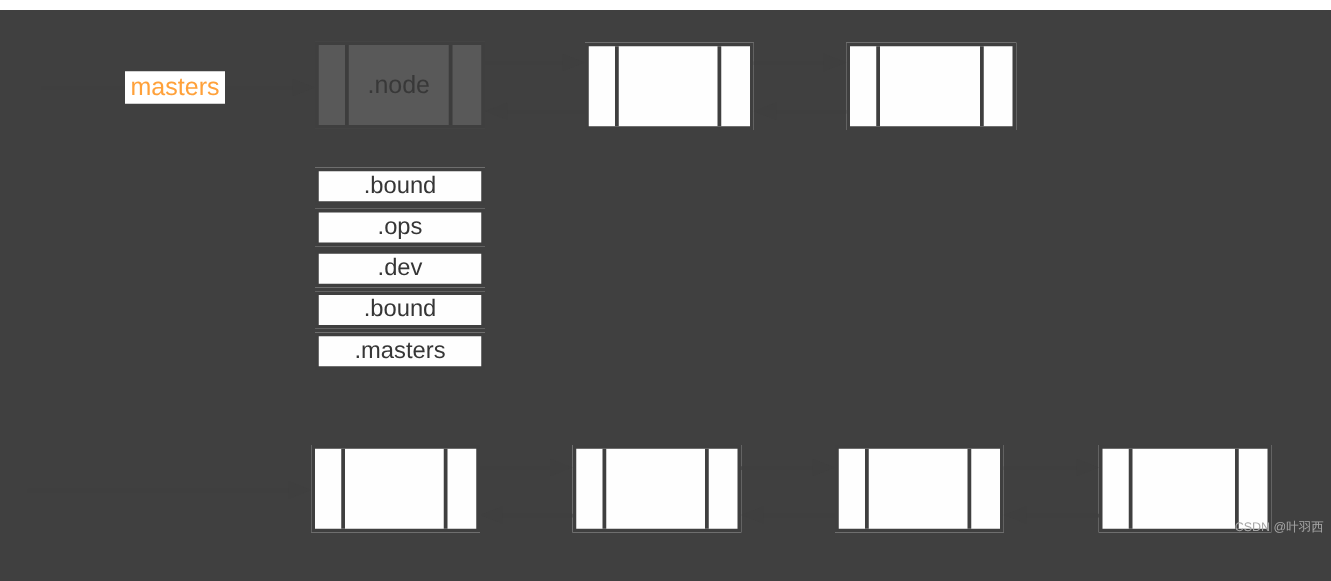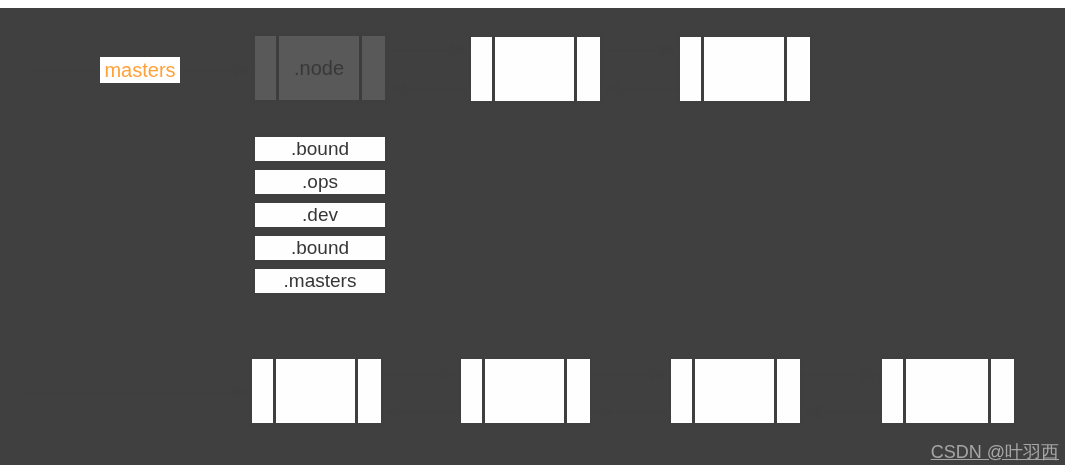--- a/index.html
+++ b/index.html
@@ -30,21 +30,21 @@
   
   .struct-head { position:absolute; left:252px; top:33px; width:136px; height:70px;
                  background:#595959; border:3px solid #3f3f3f; }
   .struct-head .vd { background:#3d3d3d; }
   .htxt { position:absolute; left:21px; right:23px; top:0; height:64px; line-height:64px;
           text-align:center; color:#383838; font-size:20px; }
   .srow { position:absolute; left:252px; width:136px; height:30px; background:#fefefe;
           border:3px solid #3f3f3f; text-align:center; color:#363636;
           font-size:19px; line-height:23px;margin-top:28px; }
 
-  .watermark { position:absolute; right:6px; top:440px; color:#a6a6a6; font-size:18px;text-decoration:underline; }
+  .watermark { position:absolute; right:6px; top:415px; color:#a6a6a6; font-size:10px; }
 </style>
 </head>
 <body>
 
 <div class="stage">
   <div class="top-strip"></div>
 
   <div class="hline" style="left:33px; top:69px; width:205px"></div>
   <div class="ptr-label" style="left:100px; top:57px; width:80px; height:26px; line-height:26px">masters</div>
   <div class="ah-r" style="left:234px; top:63px"></div>

